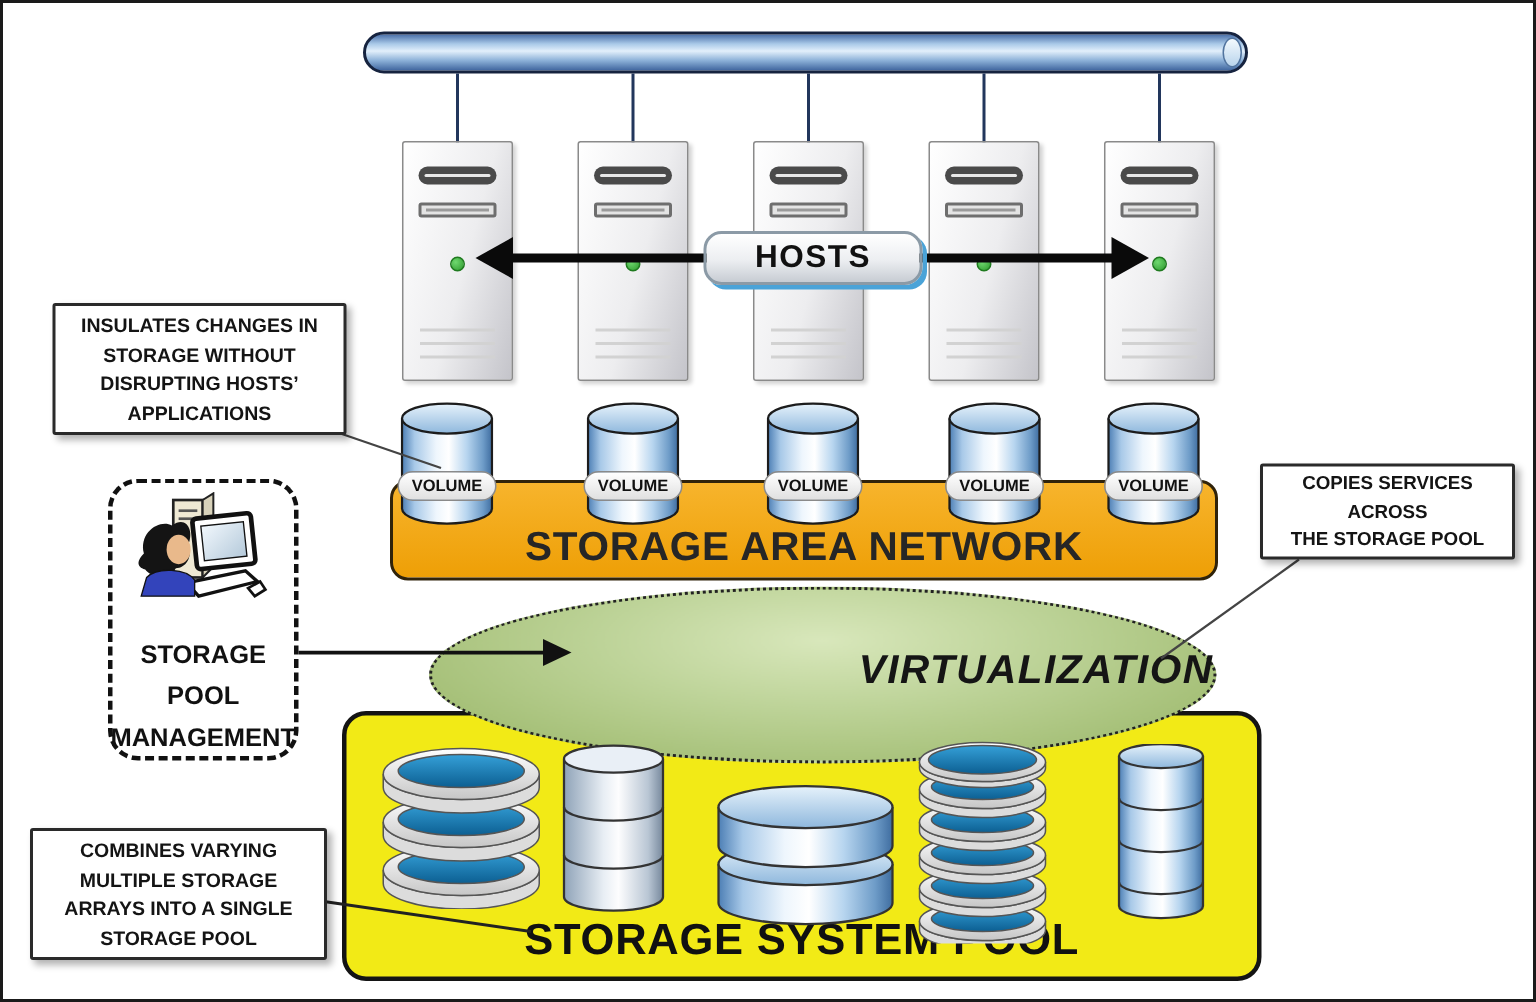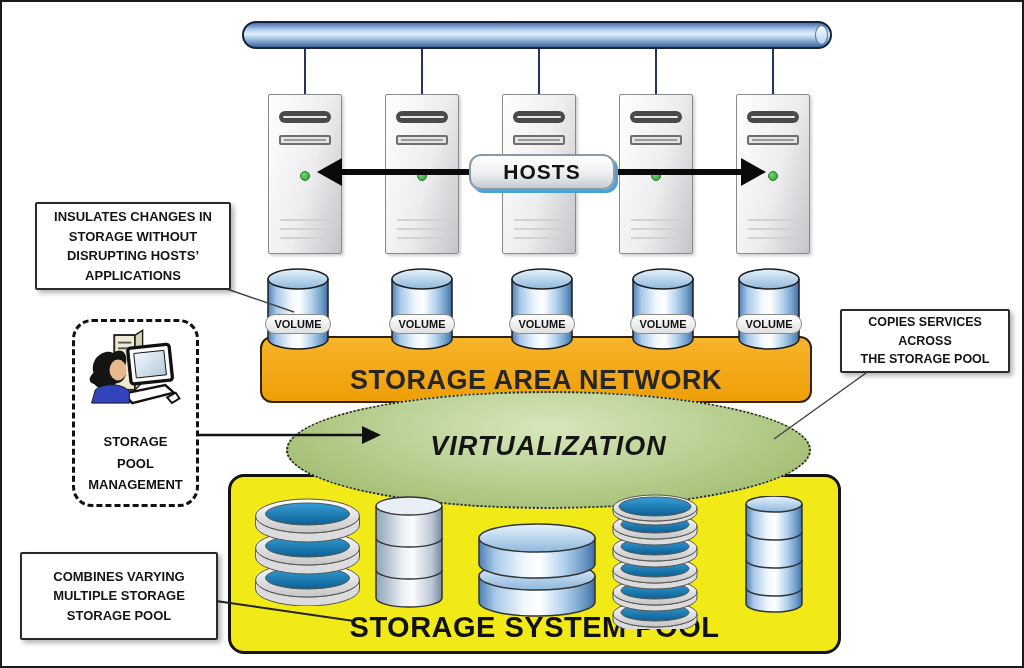--- a/index.html
+++ b/index.html
@@ -42,54 +42,54 @@
   .callout{position:absolute;z-index:50;background:#fff;border:2px solid #2a2a2a;border-radius:2px;
            box-shadow:3px 3px 5px rgba(0,0,0,.3);
            display:flex;flex-direction:column;align-items:center;justify-content:center;
            font-weight:bold;color:#141414;text-align:center;}
   .callout div{line-height:1.5;}
   .co-insulates{left:33px;top:200px;width:196px;height:88px;font-size:13px;}
   .co-copies{left:838px;top:307px;width:170px;height:64px;font-size:12.5px;}
   .co-combines{left:18px;top:550px;width:198px;height:88px;font-size:13px;}
 
   
-  .san-bar{position:absolute;left:258px;top:334px;width:552px;height:67px;z-index:12;
+  .san-bar{position:absolute;left:258px;top:318px;width:552px;height:67px;z-index:12;
            border:2.5px solid #30230a;border-radius:12px;
            background:linear-gradient(to bottom,#f7b42c,#ee9f06);
            display:flex;align-items:flex-end;justify-content:center;}
   .san-label{font-size:27px;font-weight:bold;color:#262626;letter-spacing:.5px;padding-bottom:5px;}
 
   
   .volume{position:absolute;top:266px;width:66px;height:88px;z-index:14;}
   .volume svg{position:absolute;left:2px;top:0;}
   .vol-pill{position:absolute;left:0;top:46px;width:66px;height:20px;border-radius:10px;
             background:linear-gradient(#ffffff,#e0e0e0);border:1.5px solid #8a8a8a;
             display:flex;align-items:center;justify-content:center;
             font-size:11px;font-weight:bold;color:#111;}
 
   
   .virt{position:absolute;left:284px;top:389px;width:525px;height:118px;z-index:18;
         border:2px dotted #222;border-radius:50%;
         background:radial-gradient(ellipse at 50% 30%,#d8e7bb 0%,#bdd398 40%,#97b464 100%);
-        display:flex;flex-direction:column;align-items:center;justify-content:center;}
+        display:flex;flex-direction:column;align-items:flex-end;justify-content:center;}
   .virt-title{font-size:27px;font-weight:bold;font-style:italic;color:#151515;letter-spacing:1px;margin-top:-8px;}
   .virt-sub{font-size:16px;font-weight:bold;font-style:italic;color:#1b1b1b;margin-top:9px;}
 
   
   .pool-box{position:absolute;left:226px;top:472px;width:613px;height:180px;z-index:16;
             border:3px solid #141414;border-radius:16px;background:#f2ea16;
             display:flex;align-items:flex-end;justify-content:center;}
   .pool-label{font-size:29px;font-weight:bold;color:#111;letter-spacing:.5px;padding-bottom:7px;position:relative;z-index:2;}
   .pool-glyph{position:absolute;z-index:20;}
 
   
   .mgmt{position:absolute;left:70px;top:317px;width:127px;height:188px;z-index:45;
         border:3px dashed #111;border-radius:20px;background:#fff;
         display:flex;flex-direction:column;align-items:center;}
-  .mgmt-label{font-size:13px;font-weight:bold;color:#111;text-align:center;line-height:1.5;margin-top:2px;}
+  .mgmt-label{font-size:17px;font-weight:bold;color:#111;text-align:center;line-height:1.5;margin-top:2px;}
 
   .overlay{position:absolute;left:0;top:0;z-index:40;pointer-events:none;}
 </style>
 </head>
 <body>
 
 <div class="frame">
 
   <svg width="0" height="0" style="position:absolute">
     <defs>
@@ -336,16 +336,17 @@
   </div>
   <div class="callout co-insulates">
     <div>INSULATES CHANGES IN</div>
     <div>STORAGE WITHOUT</div>
     <div>DISRUPTING HOSTS’</div>
     <div>APPLICATIONS</div>
   </div>
   <div class="callout co-combines">
     <div>COMBINES VARYING</div>
     <div>MULTIPLE STORAGE</div>
+    <div>ARRAYS INTO A SINGLE</div>
     <div>STORAGE POOL</div>
   </div>
 
 </div>
 
 </body></html>

